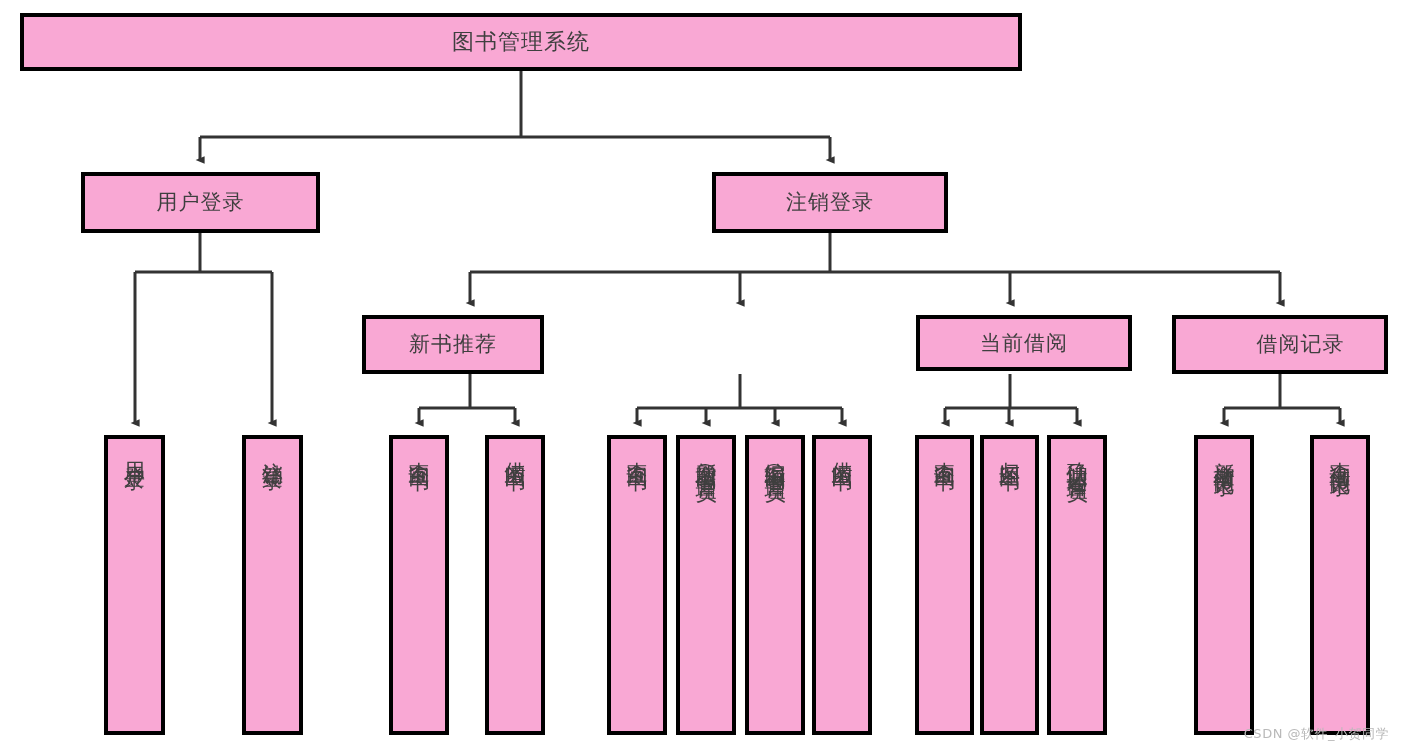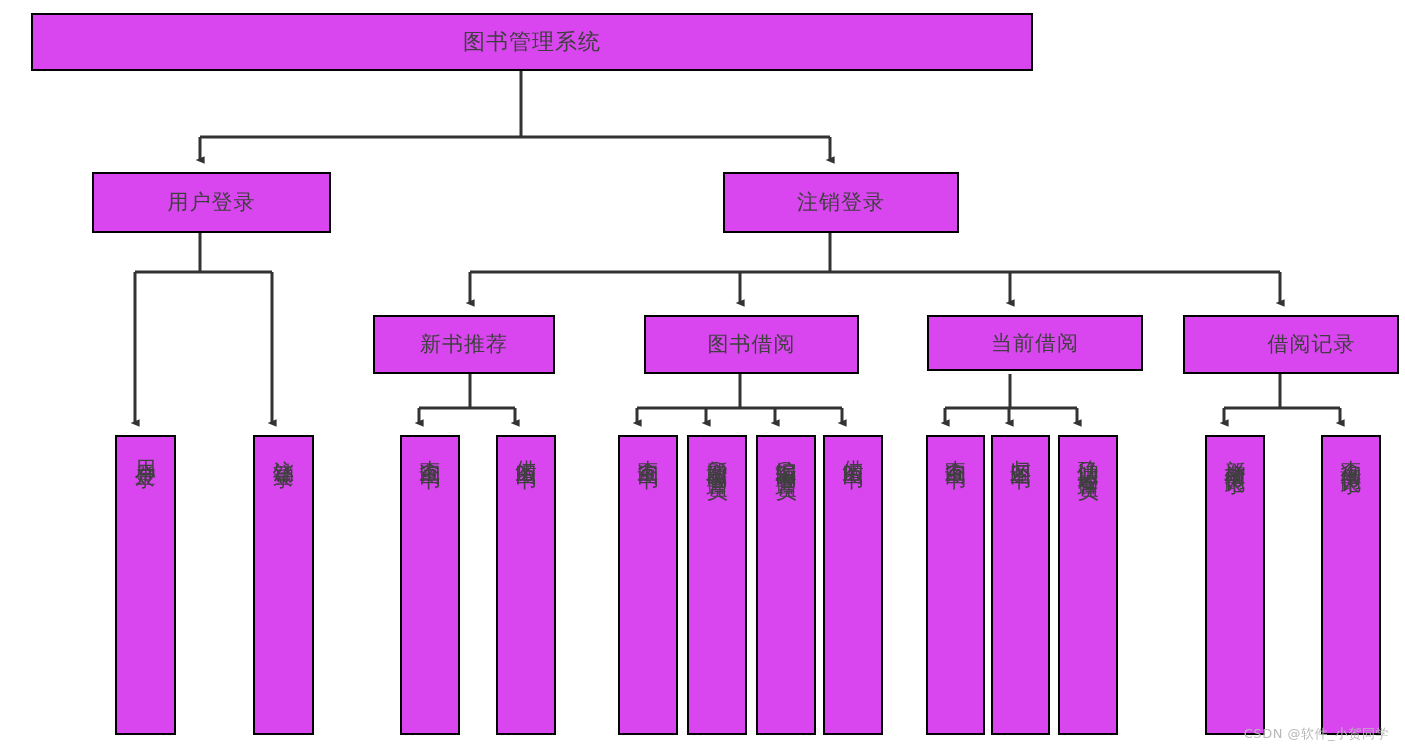--- a/index.html
+++ b/index.html
@@ -20,27 +20,26 @@
   #diagram-svg {
     position: absolute;
     left: 0;
     top: 0;
     width: 1405px;
     height: 747px;
   }
   .node-box {
     position: absolute;
     box-sizing: border-box;
-    border: 2px solid #000000;
-    background: #d946ef;
+    border: 4px solid #000000;
+    background: #f9a8d4;
     display: flex;
     align-items: center;
     justify-content: center;
     color: #3a3a3a;
-    margin-left: 11px;
   }
   .node-label {
     font-size: 21px;
     line-height: 1.15;
     letter-spacing: 1px;
     color: #3f3f3f;
     white-space: nowrap;
   }
   .node-root .node-label { font-size: 22px; }
   .leaf-box {
@@ -128,23 +127,20 @@
   <div class="node-box" style="left:81px; top:172px; width:239px; height:61px;">
     <span class="node-label">用户登录</span>
   </div>
   <div class="node-box" style="left:712px; top:172px; width:236px; height:61px;">
     <span class="node-label">注销登录</span>
   </div>
 
   <div class="node-box" style="left:362px; top:315px; width:182px; height:59px;">
     <span class="node-label">新书推荐</span>
   </div>
-  <div class="node-box" style="left:633px; top:315px; width:215px; height:59px;">
-    <span class="node-label">图书借阅</span>
-  </div>
   <div class="node-box" style="left:916px; top:315px; width:216px; height:56px;">
     <span class="node-label">当前借阅</span>
   </div>
   <div class="node-box" style="left:1172px; top:315px; width:216px; height:59px;padding-left:41px;">
     <span class="node-label">借阅记录</span>
   </div>
 
   <div class="node-box leaf-box" style="left:104px; top:435px; width:61px; height:300px;">
     <span class="node-label">用户登录</span>
   </div>

